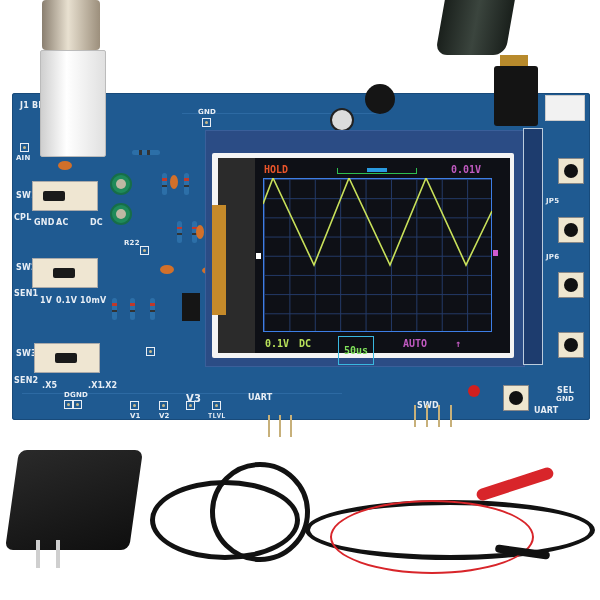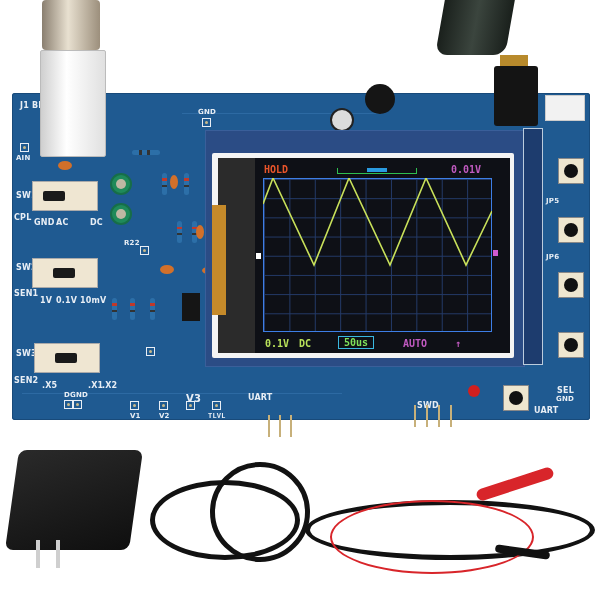--- a/index.html
+++ b/index.html
@@ -168,21 +168,21 @@
 <div class="abs tft-bezel"></div>
 <div class="abs flex"></div>
 <div class="abs screen">
   <span class="scr-text" style="left:9px;top:6px;color:#e8542a;">HOLD</span>
   <div class="abs" style="left:82px;top:10px;width:78px;height:5px;border:1px solid #2fbf4f;border-top:none;"></div>
   <div class="abs" style="left:112px;top:10px;width:20px;height:4px;background:#2a9be0;"></div>
   <span class="scr-text" style="left:196px;top:6px;color:#c05ac0;">0.01V</span>
 
   <span class="scr-text" style="left:10px;top:180px;color:#b8e05a;">0.1V</span>
   <span class="scr-text" style="left:44px;top:180px;color:#b8e05a;">DC</span>
-  <span class="scr-text" style="left:83px;top:178px;color:#7fe05a;border:1.5px solid #39b8e0;padding:0 5px;">50us</span>
+  <span class="scr-text" style="left:83px;top:178px;color:#7fe05a;border:1.5px solid #39b8e0;padding:8px 5px;">50us</span>
   <span class="scr-text" style="left:148px;top:180px;color:#c05ac0;">AUTO</span>
   <span class="scr-text" style="left:200px;top:180px;color:#c05ac0;">↑</span>
 </div>
 <div class="abs grid-area"></div>
 <svg class="abs" style="left:263px;top:178px;" width="229" height="154">
   <polyline fill="none" stroke="#c8e05a" stroke-width="1.6" points="0,26 10,0 51,87 86,0 127,87 163,0 203,87 229,33"></polyline>
 </svg>
 <div class="abs" style="left:256px;top:253px;width:5px;height:6px;background:#fff;"></div>
 <div class="abs" style="left:493px;top:250px;width:5px;height:6px;background:#d05ad0;"></div>
 

